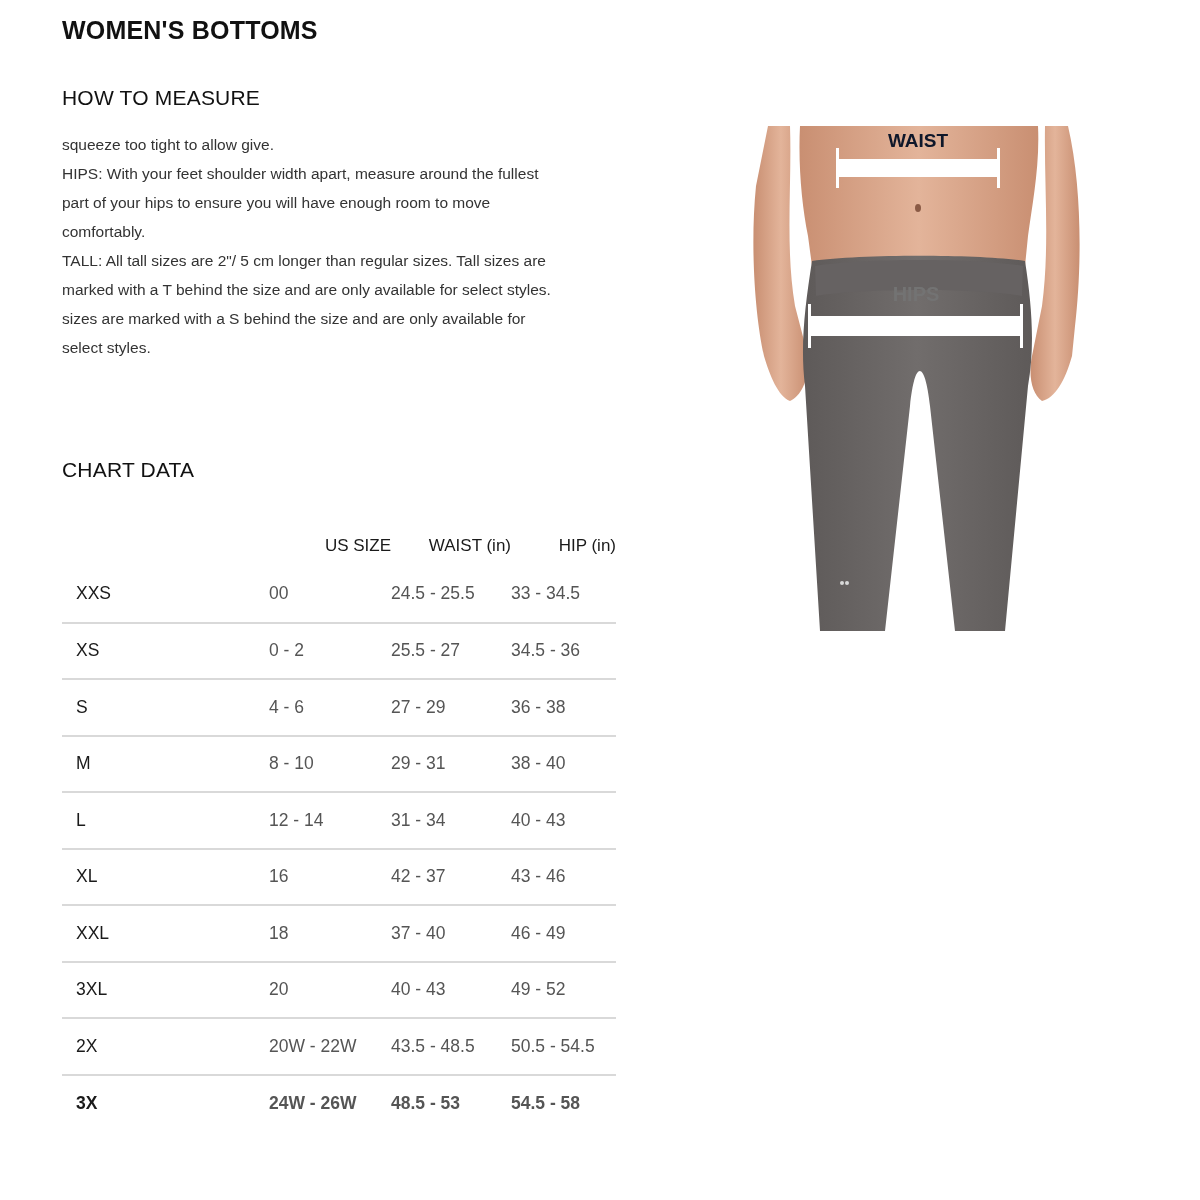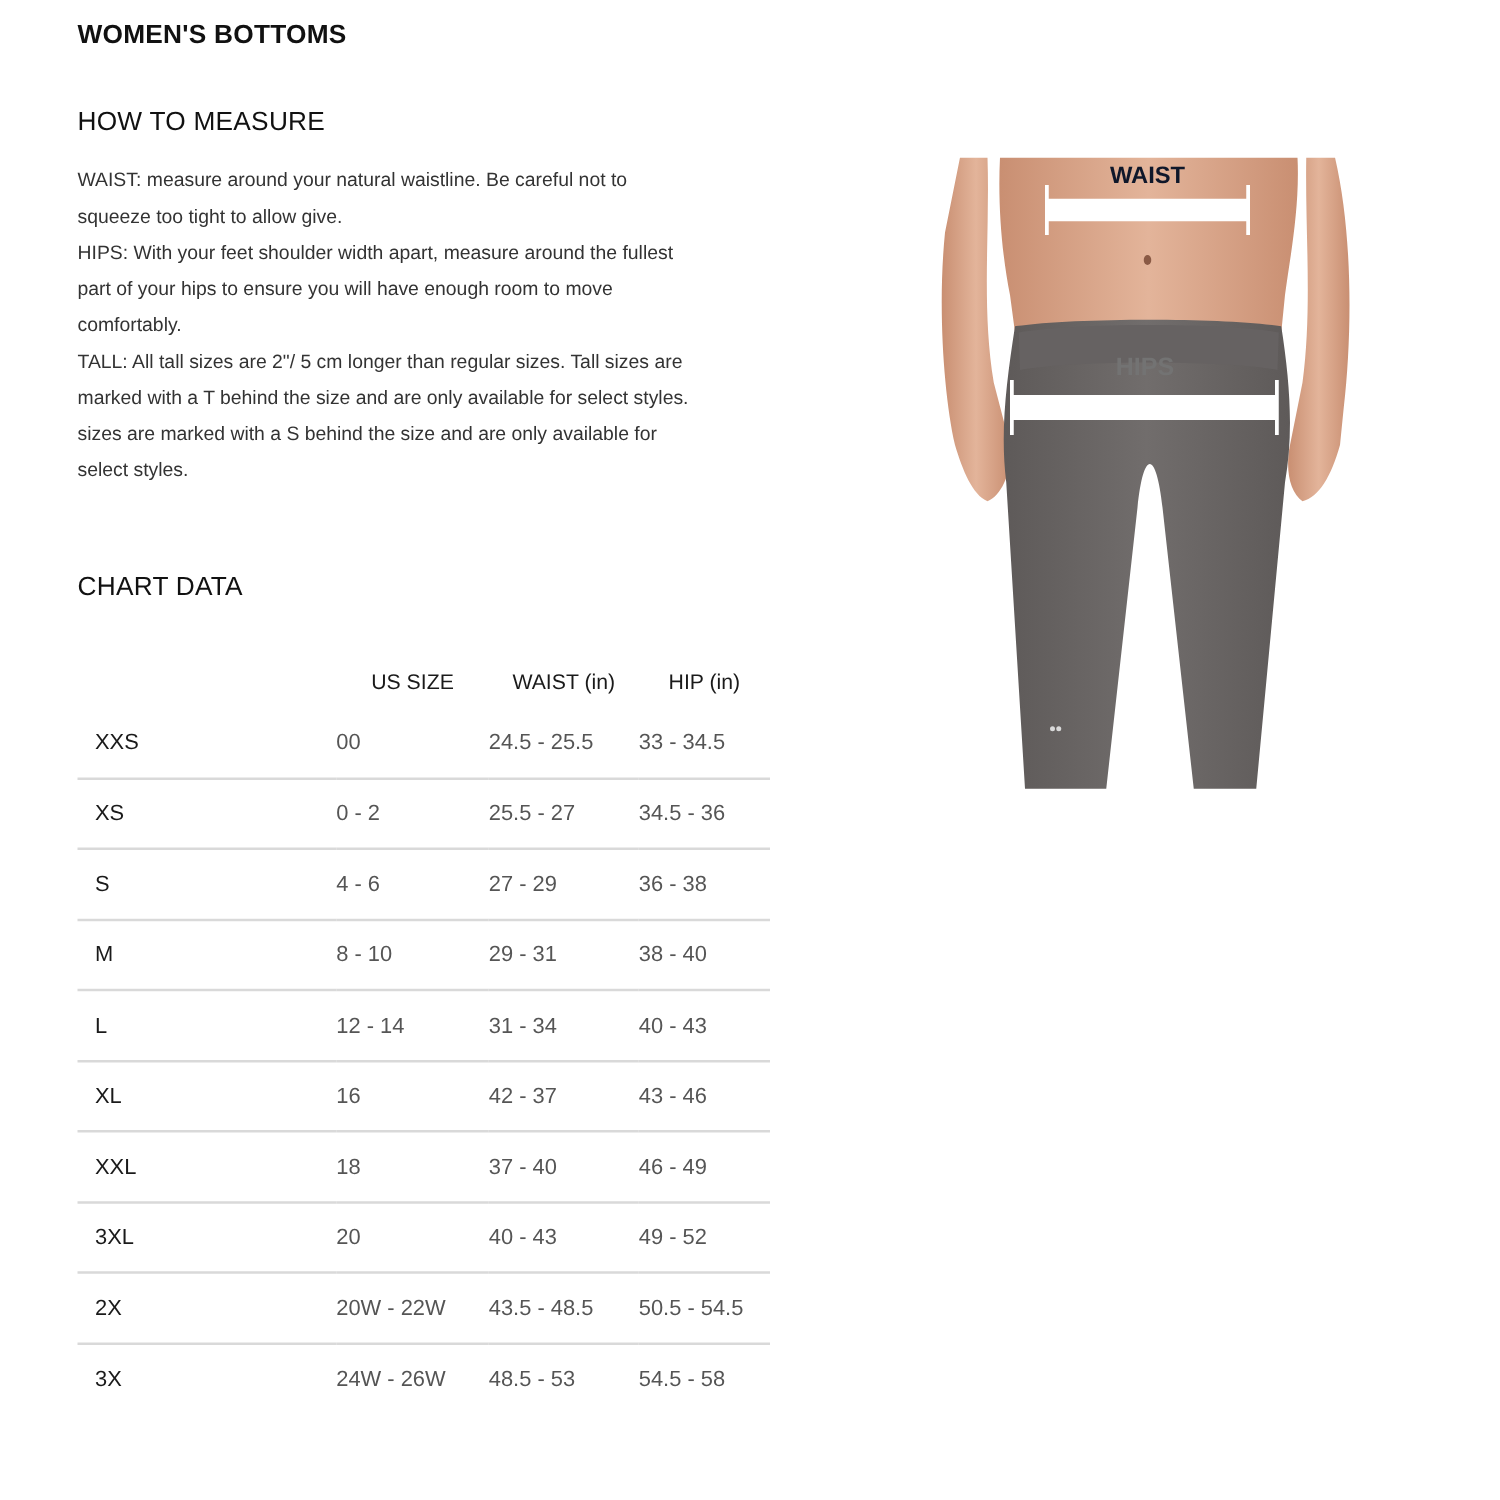--- a/index.html
+++ b/index.html
@@ -1,45 +1,44 @@
 <!DOCTYPE html>
 <html><head>
   <meta charset="utf-8">
   <style>
     * { box-sizing: border-box; margin: 0; padding: 0; }
     html, body { width: 1200px; height: 1200px; background: #ffffff; overflow: hidden; }
     body { position: relative; font-family: "Liberation Sans", "DejaVu Sans", sans-serif; color: #1a1a1a; }
 
-    .page-title { position: absolute; left: 62px; top: 16px; font-size: 21px; font-weight: bold; letter-spacing: 0.2px; color: #111; }
+    .page-title { position: absolute; left: 62px; top: 16px; font-size: 25px; font-weight: bold; letter-spacing: 0.2px; color: #111; }
     .section-title { position: absolute; left: 62px; font-size: 21px; font-weight: normal; color: #111; letter-spacing: 0.2px; }
     #how-title { top: 86px; }
     #chart-title { top: 458px; }
 
     .instructions { position: absolute; left: 62px; top: 130px; width: 560px; font-size: 15.5px; line-height: 29px; color: #333; }
     .instructions p { margin: 0; }
 
     .size-table { position: absolute; left: 62px; top: 520px; width: 554px; border-collapse: collapse; font-size: 17.5px; }
-    .size-table th { font-weight: normal; text-align: center; color: #1a1a1a; height: 46px; padding-top: 6px; vertical-align: middle; font-size: 17px; }
+    .size-table th { font-weight: normal; text-align: right; color: #1a1a1a; height: 46px; padding-top: 6px; vertical-align: middle; font-size: 17px; }
     .size-table td { height: 56.5px; vertical-align: middle; color: #555; border-bottom: 2px solid #d9d9d9; }
-    .size-table tr:last-child td { border-bottom: none; }
+    .size-table tr:last-child td { border-bottom: none; font-weight: bold; }
     .size-table td.size-label { color: #1a1a1a; padding-left: 14px; width: 207px; }
     .size-table td.col-us { width: 122px; }
     .size-table td.col-waist { width: 120px; }
 
     .figure { position: absolute; left: 750px; top: 126px; width: 335px; height: 510px; }
   </style>
 </head>
 <body>
 
 <div class="page-title">WOMEN'S BOTTOMS</div>
 
 <div class="section-title" id="how-title">HOW TO MEASURE</div>
 
 <div class="instructions">
-  <p>WAIST: measure around your natural waistline. Be careful not to</p>
   <p>squeeze too tight to allow give.</p>
   <p>HIPS: With your feet shoulder width apart, measure around the fullest</p>
   <p>part of your hips to ensure you will have enough room to move</p>
   <p>comfortably.</p>
   <p>TALL: All tall sizes are 2"/ 5 cm longer than regular sizes. Tall sizes are</p>
   <p>marked with a T behind the size and are only available for select styles.</p>
   <p>sizes are marked with a S behind the size and are only available for</p>
   <p>select styles.</p>
 </div>
 

